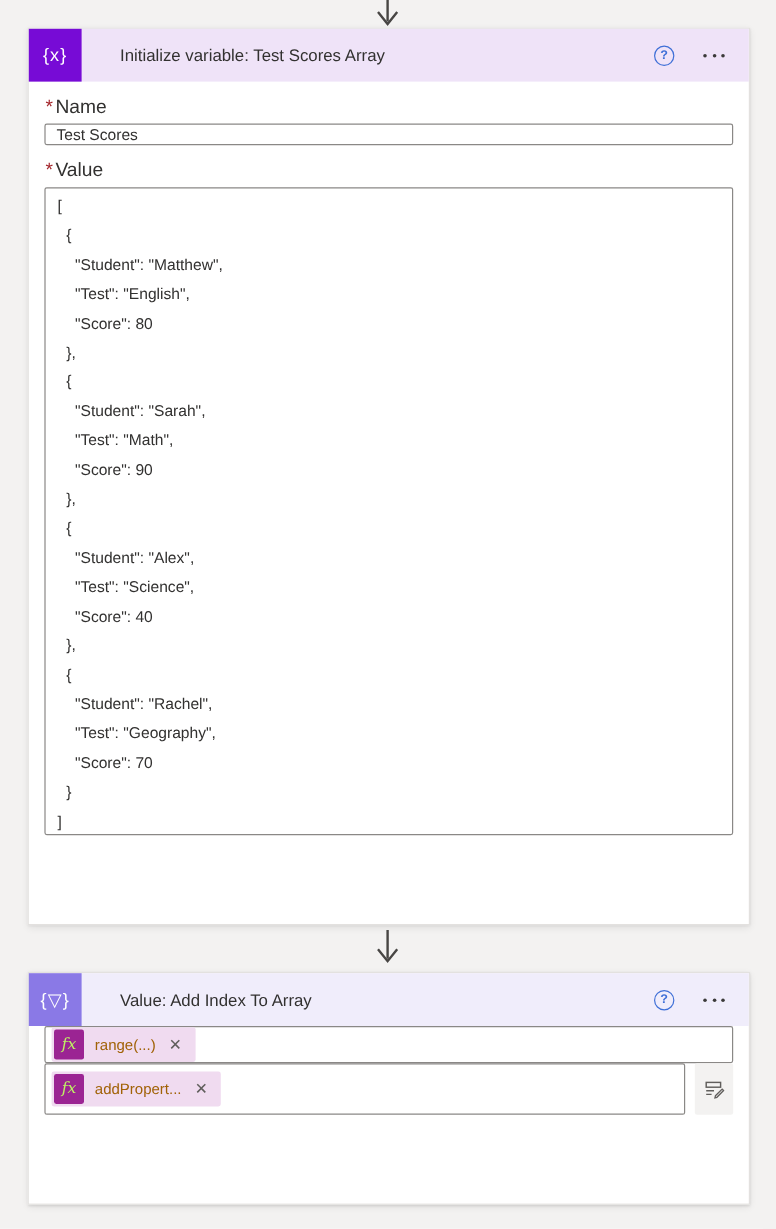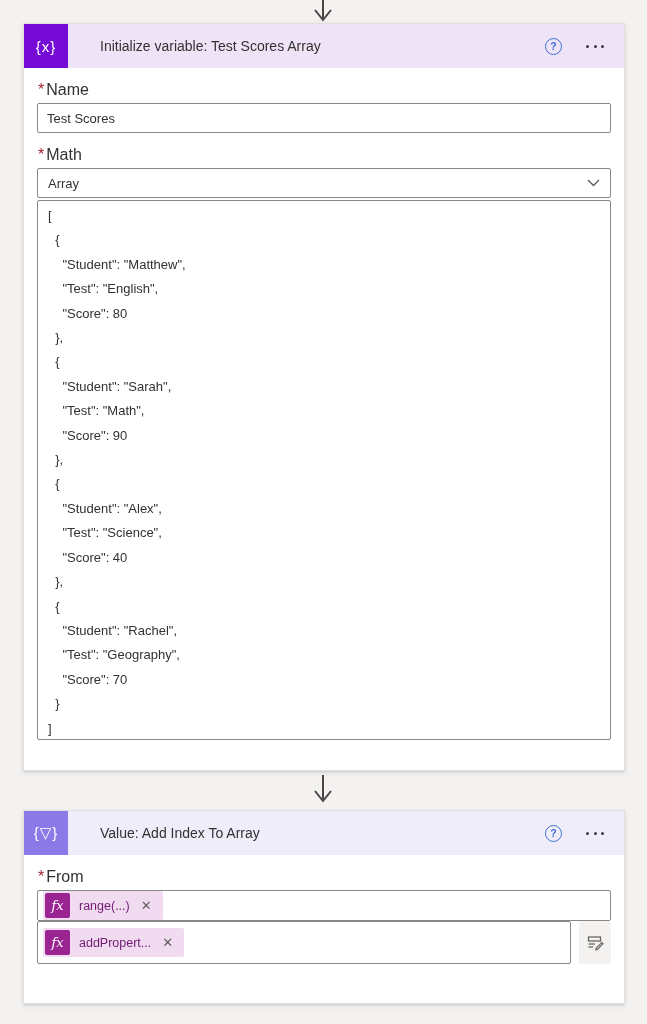--- a/index.html
+++ b/index.html
@@ -48,21 +48,21 @@
   .menu-btn { display:flex; gap:4.5px; margin-right:18px; cursor:pointer; padding:4px 2px; }
   .menu-btn i { width:3px; height:3px; border-radius:50%; background:#3B3A39; display:block; }
 
   .card-body { padding:0 13px; }
 
   .field-label { font-size:16px; color:#323130; margin:13px 0 4px 1px; }
   .field-label.muted { color:#605E5C; }
   .req { color:#A4262C; margin-right:2px; }
 
   .text-input {
-    width:100%; height:30px; display:block;
+    width:100%; height:18px; display:block;
     border:1px solid #8A8886; border-radius:2px;
     font-family:"Liberation Sans","DejaVu Sans",sans-serif;
     font-size:13px; color:#323130; padding:0 9px; background:#fff; outline:none;
   }
 
   .select-box {
     height:30px; border:1px solid #8A8886; border-radius:2px;
     display:flex; align-items:center; justify-content:space-between;
     padding:0 10px; font-size:13px; background:#fff; cursor:pointer;
   }
@@ -83,26 +83,26 @@
   .map-input  { height:43px; flex:1; }
   .map-row { display:flex; gap:8px; align-items:stretch; }
 
   .token-pill {
     display:flex; align-items:center; gap:9px;
     background:#F0DBF0; border-radius:2px;
     padding:2px 9px 2px 2px; cursor:pointer;
   }
   .fx-badge {
     width:25px; height:25px; flex:none; border-radius:2px;
-    background:#9B2493; color:#ffffff;
+    background:#9B2493; color:#bef264;
     font-family:"DejaVu Serif","Liberation Serif",serif;
     font-style:italic; font-size:13px;
     display:flex; align-items:center; justify-content:center;
   }
-  .token-label { font-size:12.5px; color:#701a75; }
+  .token-label { font-size:12.5px; color:#a16207; }
   .token-x { color:#605E5C; font-size:13px; cursor:pointer; padding:0 2px; }
 
   .text-mode-btn {
     width:32px; height:43px; flex:none;
     background:#F3F2F1; border:none; border-radius:2px;
     display:flex; align-items:center; justify-content:center; cursor:pointer;
   }
 </style>
 </head>
 <body>
@@ -120,27 +120,21 @@
     <div class="menu-btn">
         <i></i>
         <i></i>
         <i></i>
       </div>
   </div>
   <div class="card-body">
     <div class="field-label"><span class="req">*</span><span>Name</span></div>
     <input class="text-input" type="text" value="Test Scores" style="">
 
-    <div class="field-label"><span class="req">*</span><span>Math</span></div>
-    <div class="select-box">
-      <span>Array</span>
-      <svg width="13" height="8" viewBox="0 0 13 8">
-        <polyline points="1,1 6.5,6.5 12,1" fill="none" stroke="#605E5C" stroke-width="1.4"></polyline>
-      </svg>
-    </div>
+    <div class="field-label"><span class="req">*</span><span>Value</span></div>
 
     <div class="value-box">[
   {
     "Student": "Matthew",
     "Test": "English",
     "Score": 80
   },
   {
     "Student": "Sarah",
     "Test": "Math",
@@ -170,21 +164,20 @@
     <div class="card-icon">{▽}</div>
     <div class="card-title">Value: Add Index To Array</div>
     <button class="help-btn">?</button>
     <div class="menu-btn">
         <i></i>
         <i></i>
         <i></i>
       </div>
   </div>
   <div class="card-body">
-    <div class="field-label"><span class="req">*</span><span>From</span></div>
     <div class="token-input from-input">
       <div class="token-pill">
         <span class="fx-badge">fx</span>
         <span class="token-label">range(...)</span>
         <span class="token-x">✕</span>
       </div>
     </div>
 
     <div class="map-row">
       <div class="token-input map-input">

